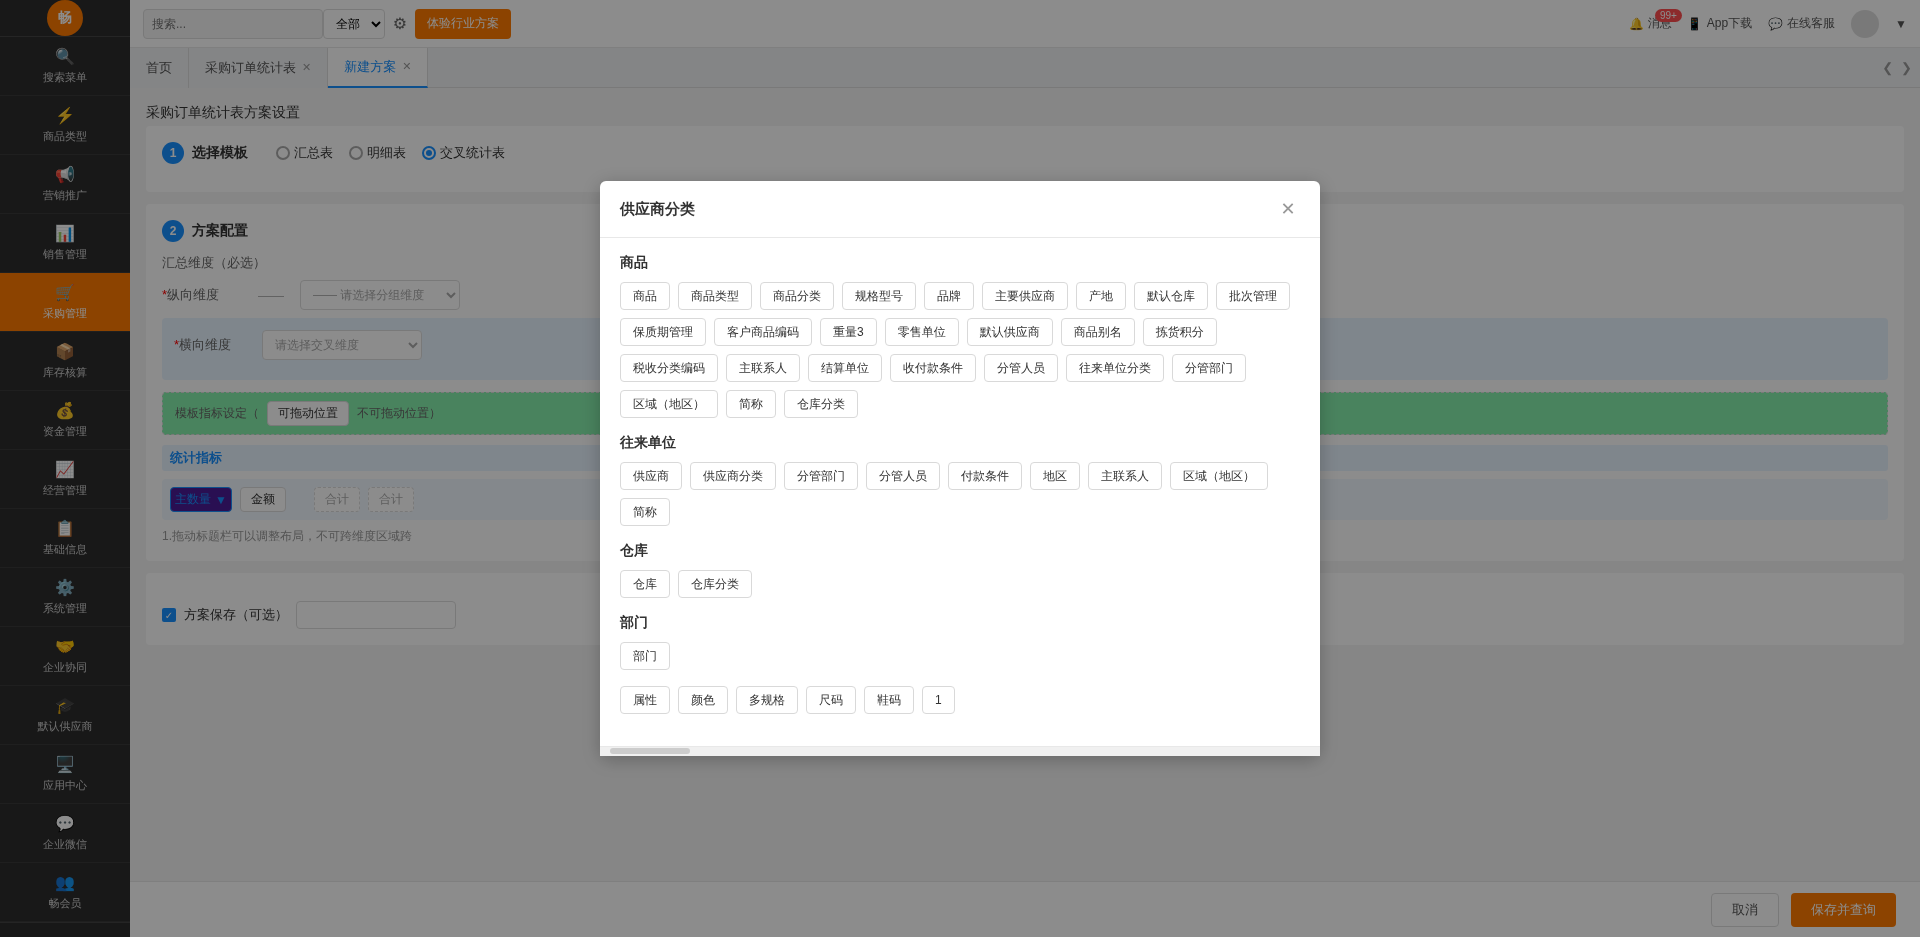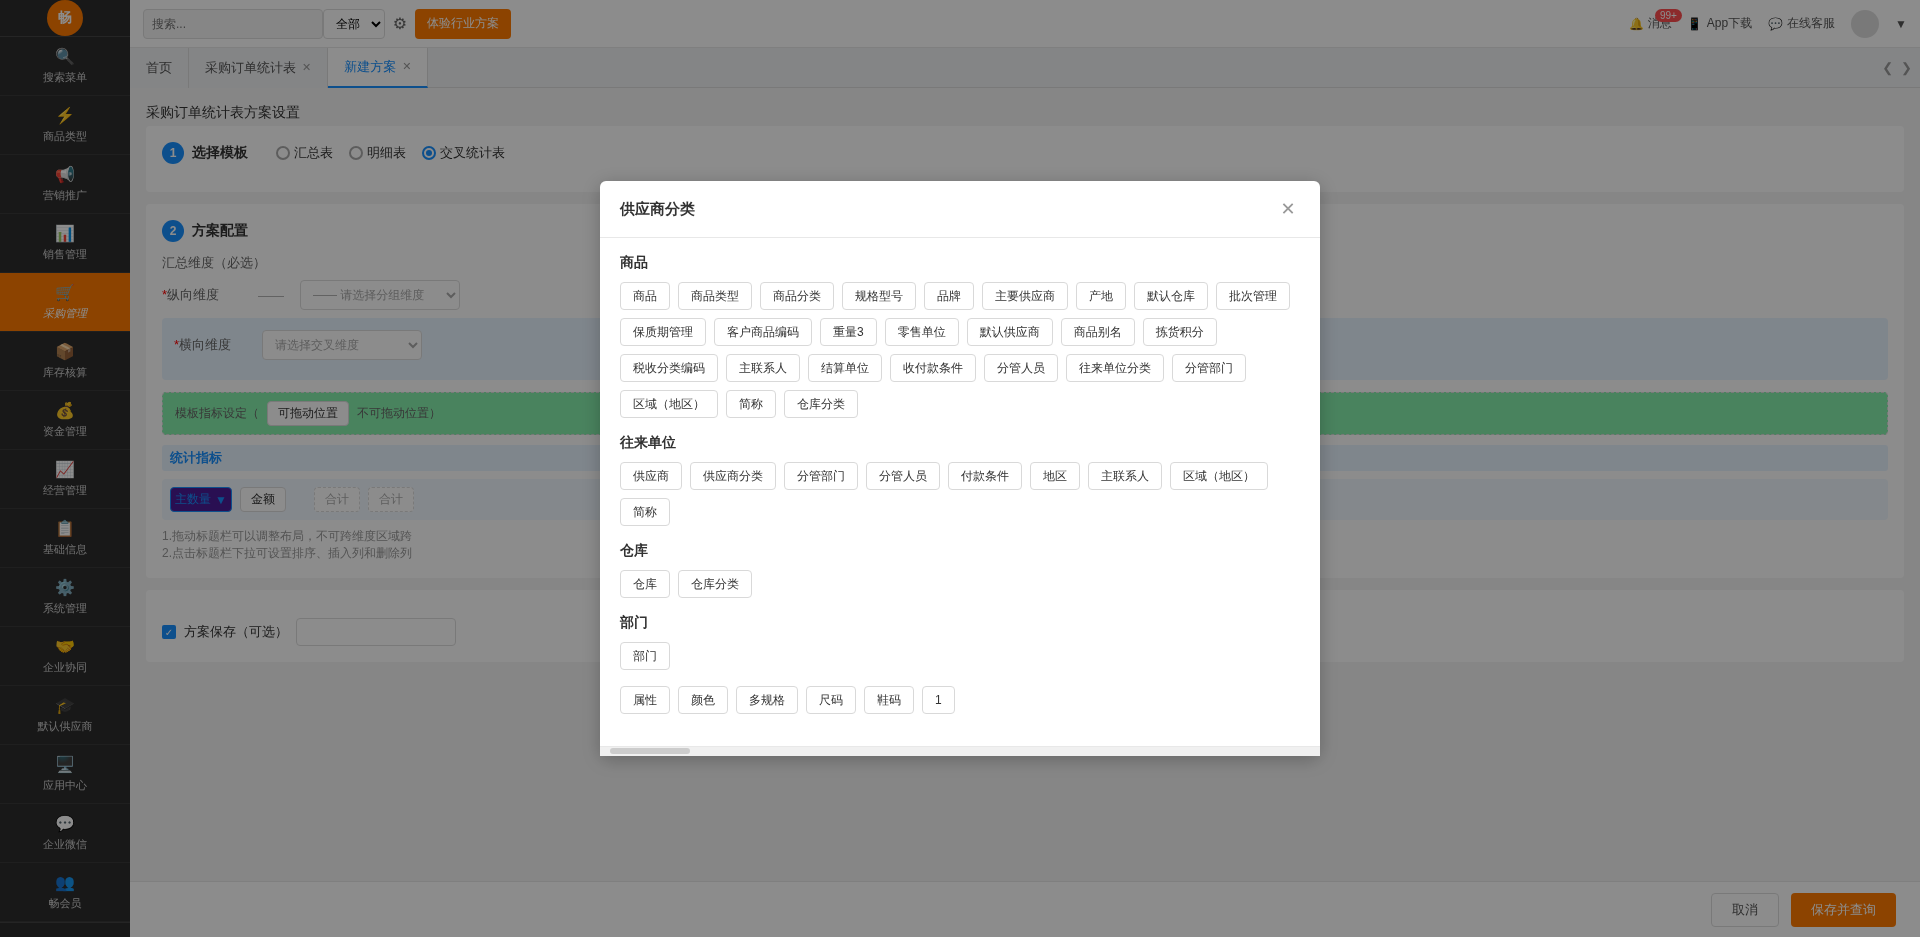--- a/index.html
+++ b/index.html
@@ -497,21 +497,21 @@
       <div class="sidebar-item">
         <span class="sidebar-icon">📢</span>
         <span style="font-size:11px;text-align:center;">营销推广</span>
       </div>
       <div class="sidebar-item">
         <span class="sidebar-icon">📊</span>
         <span style="font-size:11px;text-align:center;">销售管理</span>
       </div>
       <div class="sidebar-item active">
         <span class="sidebar-icon">🛒</span>
-        <span style="font-size:11px;text-align:center;font-style:italic;">采购管理</span>
+        <span style="font-size:11px;text-align:center;">采购管理</span>
       </div>
       <div class="sidebar-item">
         <span class="sidebar-icon">📦</span>
         <span style="font-size:11px;text-align:center;">库存核算</span>
       </div>
       <div class="sidebar-item">
         <span class="sidebar-icon">💰</span>
         <span style="font-size:11px;text-align:center;">资金管理</span>
       </div>
       <div class="sidebar-item">
@@ -678,21 +678,20 @@
           <div class="sum-tags">
             <span style="background:#fff;border:1px dashed #ddd;border-radius:4px;padding:3px 10px;font-size:12px;color:#aaa;">合计</span>
             <span style="background:#fff;border:1px dashed #ddd;border-radius:4px;padding:3px 10px;font-size:12px;color:#aaa;">合计</span>
           </div>
         </div>
       </div>
     </div>
 
     <div class="hint-text">
       <div>1.拖动标题栏可以调整布局，不可跨维度区域跨</div>
-      <div>2.点击标题栏下拉可设置排序、插入列和删除列</div>
     </div>
   </div>
 
   <div class="section-card">
     <div class="save-option">
       <div class="checkbox-blue">✓</div>
       <span>方案保存（可选）</span>
       <input class="save-name-input" style="">
     </div>
   </div>

